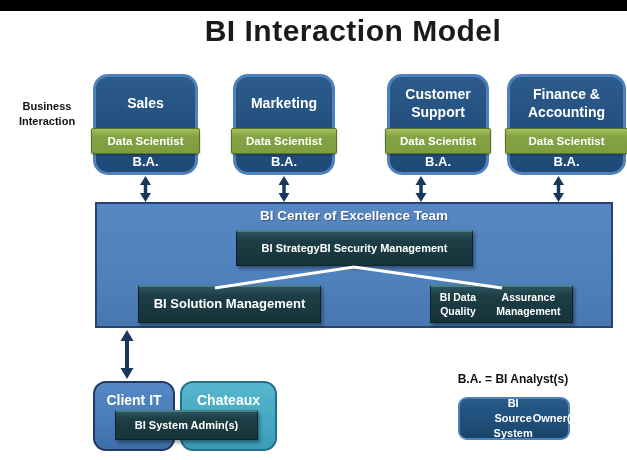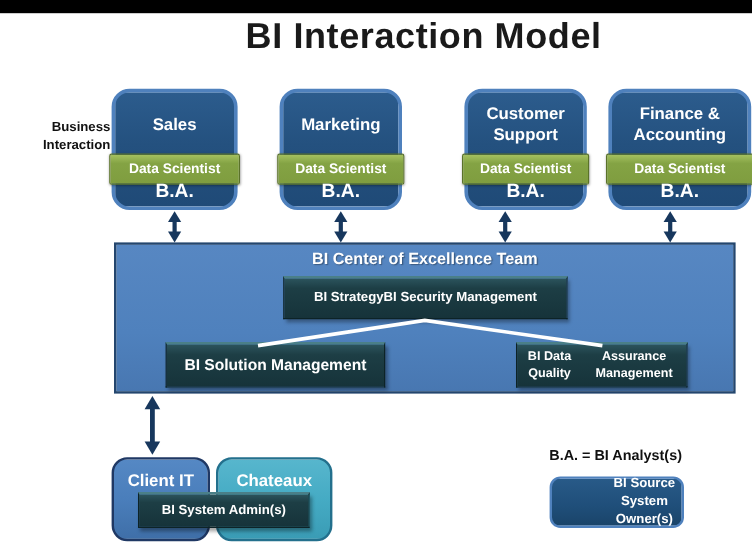--- a/index.html
+++ b/index.html
@@ -18,21 +18,21 @@
     background: var(--top-bar);
   }
   #slide-title {
     left: 353px; top: 14px; transform: translateX(-50%);
     white-space: nowrap;
     font-size: 30px; font-weight: bold; color: var(--title-text);
     letter-spacing: 0.5px;
   }
   #biz-label {
     left: 2px; top: 99px; width: 90px;
-    text-align: right; font-size: 11px; font-weight: bold;
+    text-align: center; font-size: 11px; font-weight: bold;
     color: #111; line-height: 1.35;
   }
 
   
   .stake-box {
     top: 74px; height: 101px;
     background: linear-gradient(180deg, #2c5c8d 0%, #24517f 45%, #1f4a77 100%);
     border: 3px solid var(--box-navy-border);
     border-radius: 15px;
   }
@@ -47,21 +47,21 @@
     position: absolute; left: -5px; right: -5px; top: 51px; height: 24px;
     background: linear-gradient(180deg, #a5c160 0%, #84a344 30%, var(--green-fill) 100%);
     border: 1px solid var(--green-border);
     border-radius: 2px;
     display: flex; align-items: center; justify-content: center;
     color: #fff; font-size: 11.5px; font-weight: bold;
     box-shadow: 0 1px 2px rgba(0,0,0,0.3);
   }
   .ba-label {
     position: absolute; left: 0; right: 0; bottom: 3px;
-    text-align: center; color: #fff; font-size: 16px; font-weight: bold;
+    text-align: center; color: #fff; font-size: 13px; font-weight: bold;
   }
   #stake-sales     { left: 93px;  width: 105px; }
   #stake-marketing { left: 233px; width: 102px; }
   #stake-customer  { left: 387px; width: 102px; }
   #stake-finance   { left: 507px; width: 119px; padding-left: 12px; }
 
   
   #coe-box {
     left: 95px; top: 202px; width: 518px; height: 126px;
     background: linear-gradient(180deg, #5787c2 0%, var(--coe-fill) 60%, #4877b1 100%);
@@ -108,21 +108,21 @@
   #ba-note {
     left: 433px; top: 372px; width: 160px;
     text-align: center; color: #111; font-size: 12px; font-weight: bold;
   }
   #source-box {
     left: 458px; top: 397px; width: 112px; height: 43px;
     background: linear-gradient(180deg, #285a88 0%, var(--source-fill) 60%, #1a4469 100%);
     border: 2.5px solid var(--source-border);
     border-radius: 9px;
     color: #fff; font-size: 11px; font-weight: bold; text-align: center;
-    display: flex; flex-direction: column; align-items: center; justify-content: center;
+    display: flex; flex-direction: row; align-items: center; justify-content: center;
     line-height: 1.35;
     padding-left: 46px;
   }
 
   
   #connector-layer { left: 0; top: 0; width: 627px; height: 460px; pointer-events: none; z-index: 4; }
   .arrow-line { stroke: var(--arrow-navy); }
   .arrow-head { fill: var(--arrow-navy); }
   .v-line { stroke: var(--line-white); fill: none; }
 </style>

